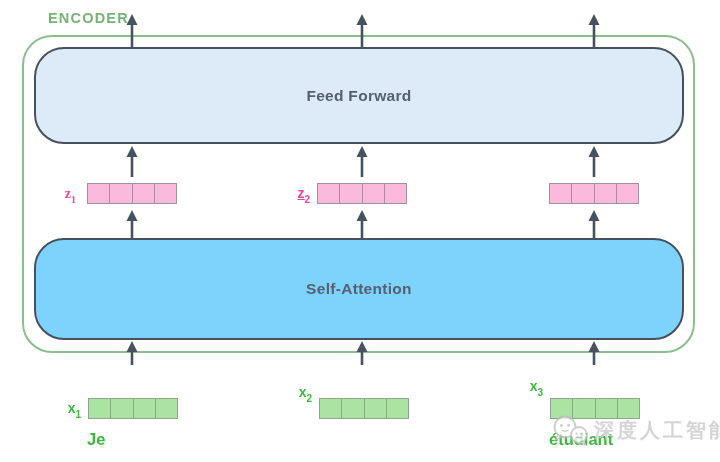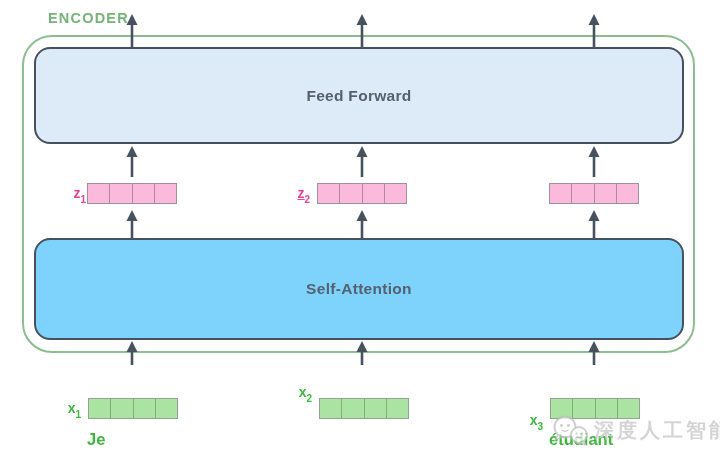--- a/index.html
+++ b/index.html
@@ -10,21 +10,21 @@
   .encoder-label{
     position:absolute;left:48px;top:10px;
     color:#76b377;font-size:14.5px;font-weight:700;letter-spacing:1.2px;
   }
   .encoder-border{
     position:absolute;left:22px;top:35px;width:673px;height:318px;
     border:2px solid #8cbd8e;border-radius:30px;box-sizing:border-box;
   }
   .block{
     position:absolute;left:34px;width:650px;box-sizing:border-box;
-    background:#ddebf8;border:2.5px solid #46505e;border-radius:16px;
+    background:#ddebf8;border:2.5px solid #46505e;border-radius:30px;
     display:flex;align-items:center;justify-content:center;
     color:#566070;font-size:15.5px;font-weight:600;letter-spacing:0.3px;
   }
   .block.ff{top:47px;height:97px;}
   .block.sa{top:238px;height:102px;background:#7dd3fc;}
   .arrow{position:absolute;width:14px;}
   .vec{
     position:absolute;width:90px;height:21px;display:flex;box-sizing:border-box;
     border:1px solid #9a92a0;
   }
@@ -137,21 +137,21 @@
         <polygon points="7,0 1.5,11 12.5,11" fill="#47525f"></polygon>
       </svg>
   </div>
   <div class="arrow" style="left:587px;top:341px;">
     <svg width="14" height="24">
         <line x1="7" y1="24" x2="7" y2="9" stroke="#47525f" stroke-width="2.6"></line>
         <polygon points="7,0 1.5,11 12.5,11" fill="#47525f"></polygon>
       </svg>
   </div>
 
-  <div class="vec-label z" style="left:60px;top:185px;"><span>z</span><sub>1</sub></div>
+  <div class="vec-label z" style="left:50px;top:185px;font-family:Liberation Serif, serif;"><span>z</span><sub>1</sub></div>
   <div class="vec pink" style="left:87px;top:183px;">
     <i class="cell"></i>
       <i class="cell"></i>
       <i class="cell"></i>
       <i class="cell"></i>
   </div>
   <div class="vec-label z" style="left:284px;top:185px;text-decoration:underline;"><span>z</span><sub>2</sub></div>
   <div class="vec pink" style="left:317px;top:183px;">
     <i class="cell"></i>
       <i class="cell"></i>
@@ -173,21 +173,21 @@
       <i class="cell"></i>
       <i class="cell"></i>
   </div>
   <div class="vec-label x" style="left:286px;top:384px;"><span>x</span><sub>2</sub></div>
   <div class="vec green" style="left:319px;top:398px;">
     <i class="cell"></i>
       <i class="cell"></i>
       <i class="cell"></i>
       <i class="cell"></i>
   </div>
-  <div class="vec-label x" style="left:517px;top:412px;"><span>x</span><sub>3</sub></div>
+  <div class="vec-label x" style="left:517px;top:378px;"><span>x</span><sub>3</sub></div>
   <div class="vec green" style="left:550px;top:398px;">
     <i class="cell"></i>
       <i class="cell"></i>
       <i class="cell"></i>
       <i class="cell"></i>
   </div>
 
   <div class="token" style="left:87px;">Je</div>
   <div class="token" style="left:549px;">étudiant</div>
 

